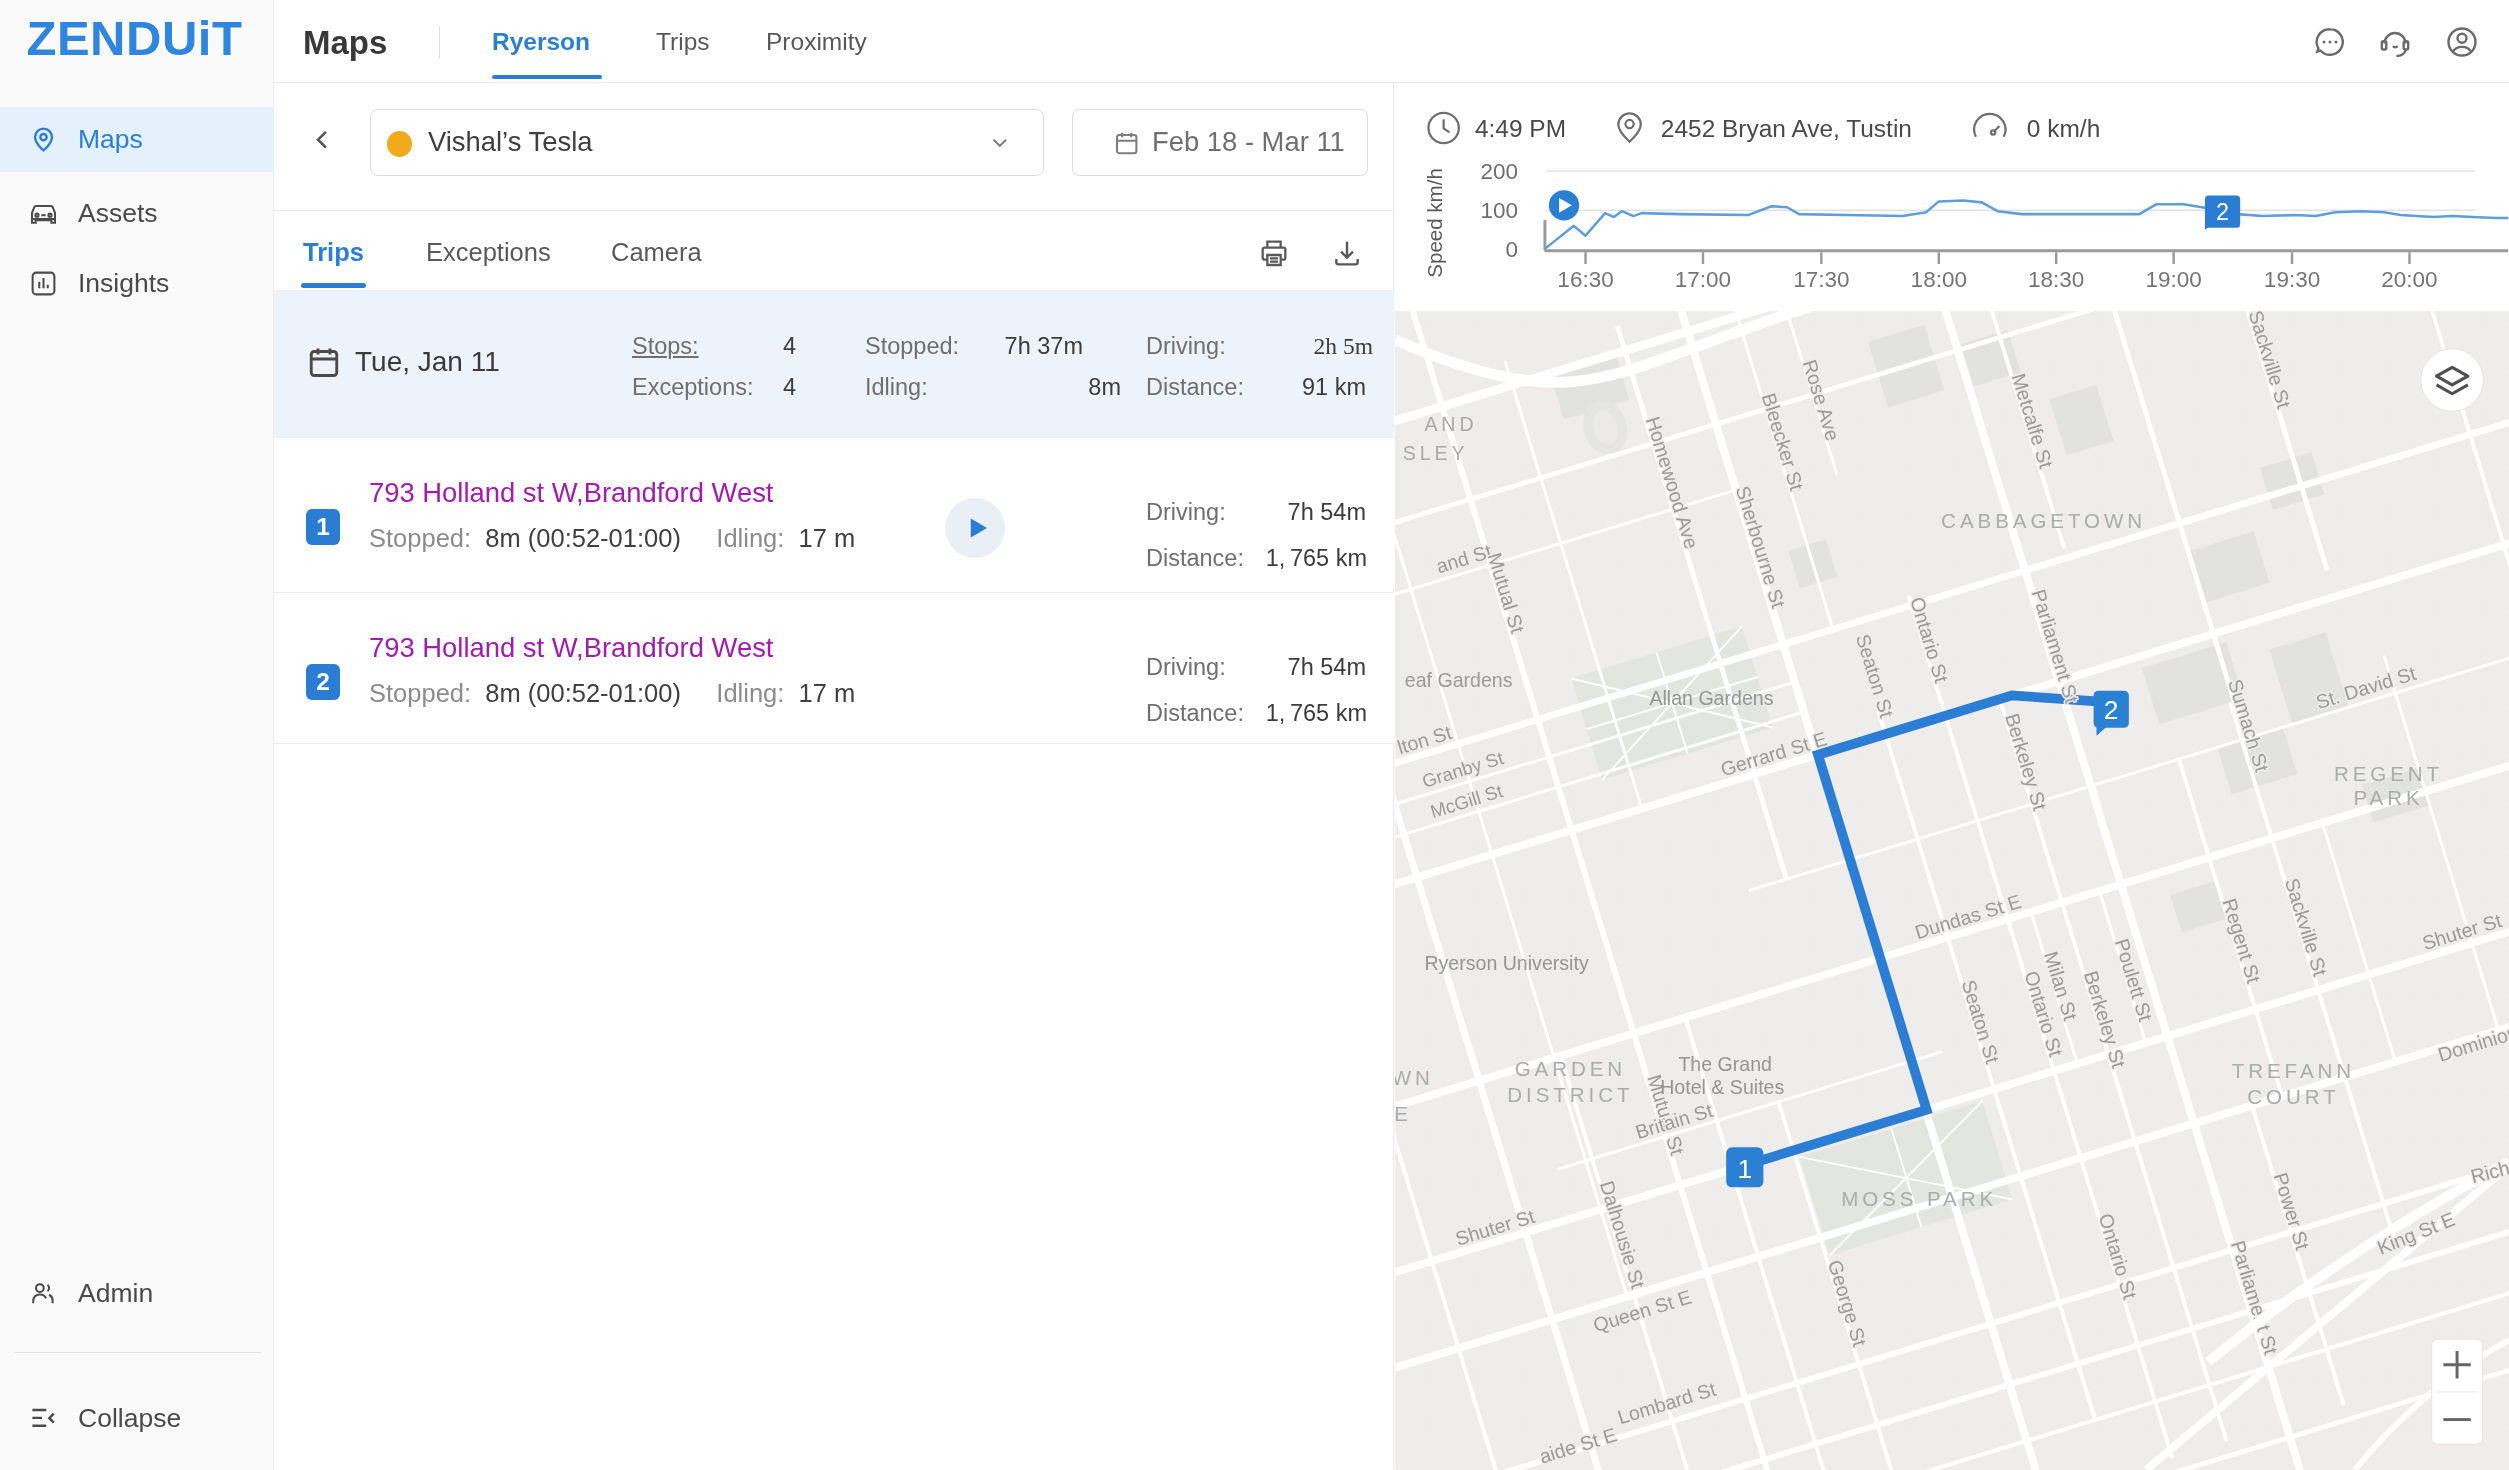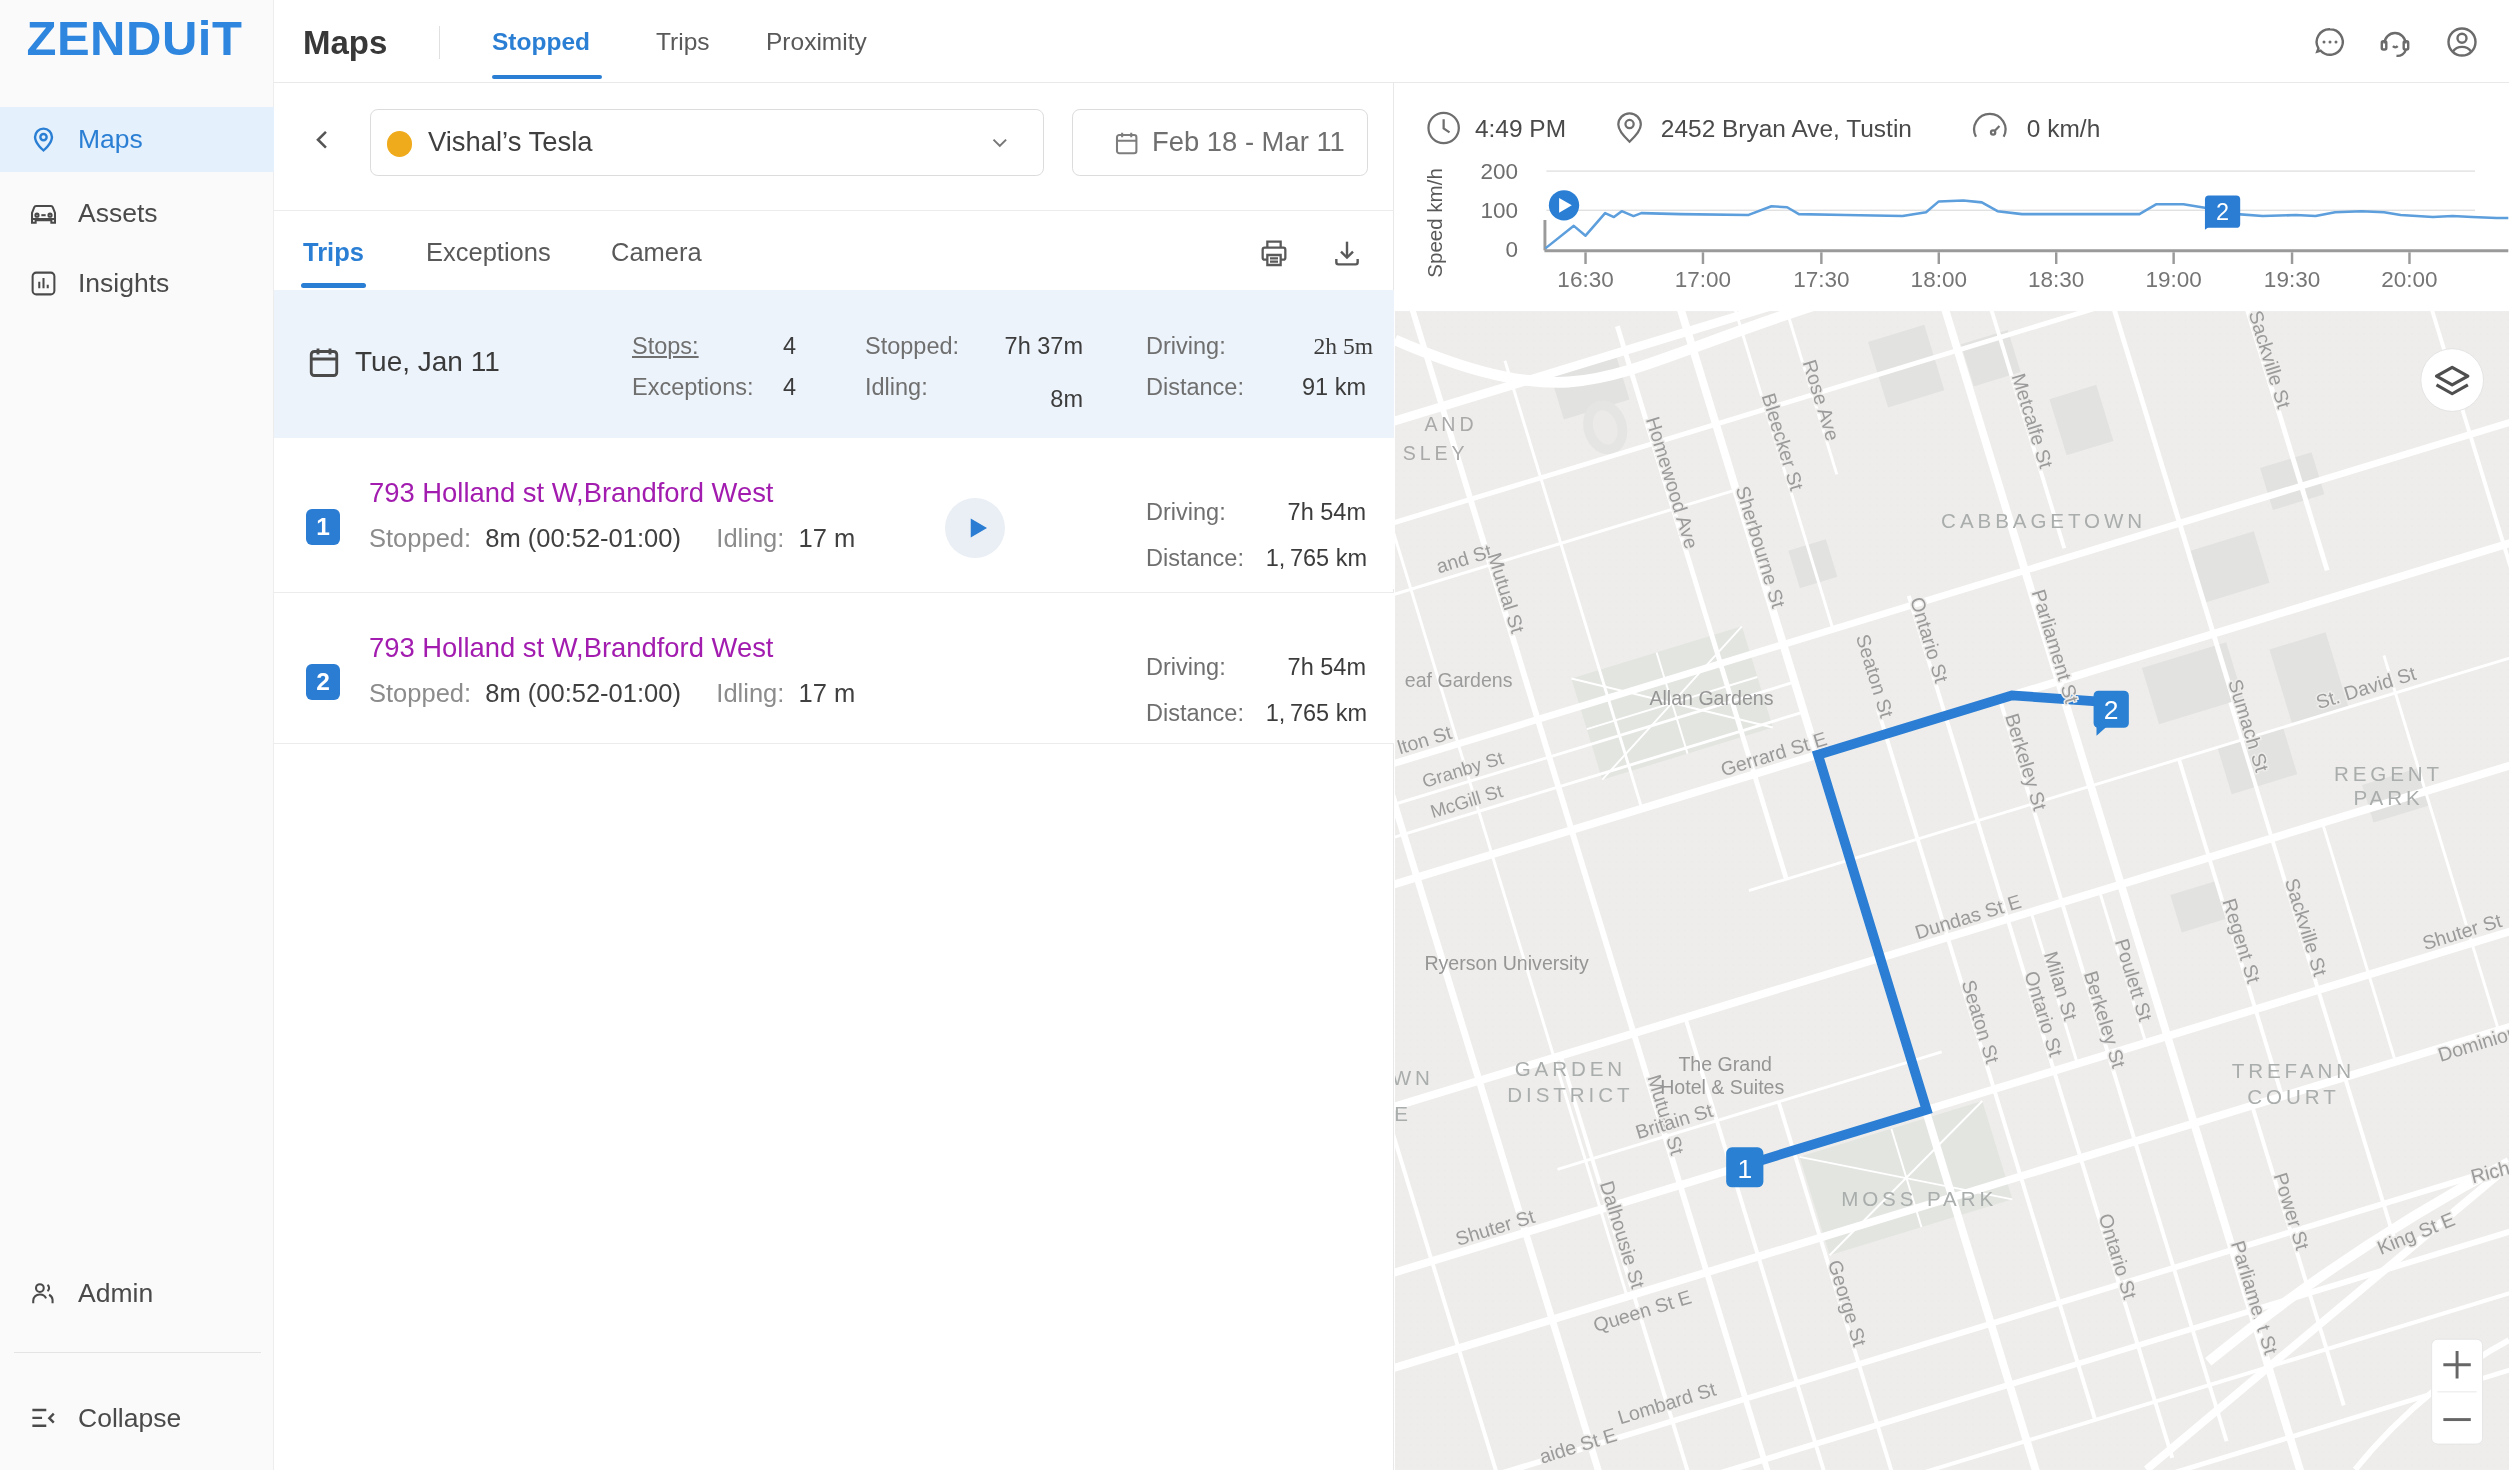--- a/index.html
+++ b/index.html
@@ -107,21 +107,21 @@
           <path d="M2.8 5h11.5M2.8 11.5h8M2.8 18h11.5"></path>
           <path d="M20.5 8 16.8 11.7 20.5 15.4"></path>
         </svg>
       <span>Collapse</span>
     </div>
   </div>
 
   <div id="header">
     <div id="h-title">Maps</div>
     <div id="h-div"></div>
-    <div class="htab active" style="left:218px;">Stopped</div>
+    <div class="htab active" style="left:218px;">Ryerson</div>
     <div class="htab" style="left:382px;">Trips</div>
     <div class="htab" style="left:492px;">Proximity</div>
     <div id="h-underline"></div>
     <svg class="hicon" style="left:2038px;" viewBox="0 0 24 24" fill="none" stroke="#6b6b6b" stroke-width="1.6">
         <path d="M12 3.5a8.5 8.5 0 1 1-6.2 14.3l-2.3.7.8-2.2A8.5 8.5 0 0 1 12 3.5z"></path>
         <circle cx="8" cy="12" r="1" fill="#6b6b6b" stroke="none"></circle>
         <circle cx="12" cy="12" r="1" fill="#6b6b6b" stroke="none"></circle>
         <circle cx="16" cy="12" r="1" fill="#6b6b6b" stroke="none"></circle>
       </svg>
     <svg class="hicon" style="left:2103px;" viewBox="0 0 24 24" fill="none" stroke="#6b6b6b" stroke-width="1.6">
@@ -183,21 +183,21 @@
           <path d="M3.5 10h17M8 3v4M16 3v4"></path>
         </svg>
       <div id="sumdate">Tue, Jan 11</div>
       <div class="slabel" style="left:358px; top:43px;text-decoration:underline;">Stops:</div>
       <div class="sval" style="left:424px; top:43px; width:98px;">4</div>
       <div class="slabel" style="left:358px; top:84px;">Exceptions:</div>
       <div class="sval" style="left:424px; top:84px; width:98px;">4</div>
       <div class="slabel" style="left:591px; top:43px;">Stopped:</div>
       <div class="sval" style="left:682px; top:43px; width:127px;">7h 37m</div>
       <div class="slabel" style="left:591px; top:84px;">Idling:</div>
-      <div class="sval" style="left:682px; top:84px; width:127px;margin-top:12px;">8m</div>
+      <div class="sval" style="left:720px; top:84px; width:127px;">8m</div>
       <div class="slabel" style="left:872px; top:43px;">Driving:</div>
       <div class="sval" style="left:972px; top:43px; width:127px;font-family:Liberation Serif, serif;">2h 5m</div>
       <div class="slabel" style="left:872px; top:84px;">Distance:</div>
       <div class="sval" style="left:965px; top:84px; width:127px;">91 km</div>
     </div>
 
     <div class="triprow" style="top:355px;">
       <div class="tbadge" style="top:71px;">1</div>
       <div class="ttitle" style="top:39px;">793 Holland st W,Brandford West</div>
       <div class="tsub" style="top:86px;">Stopped:&nbsp; <b>8m (00:52-01:00)</b> &nbsp;&nbsp;&nbsp;&nbsp;Idling:&nbsp; <b>17 m</b></div>

